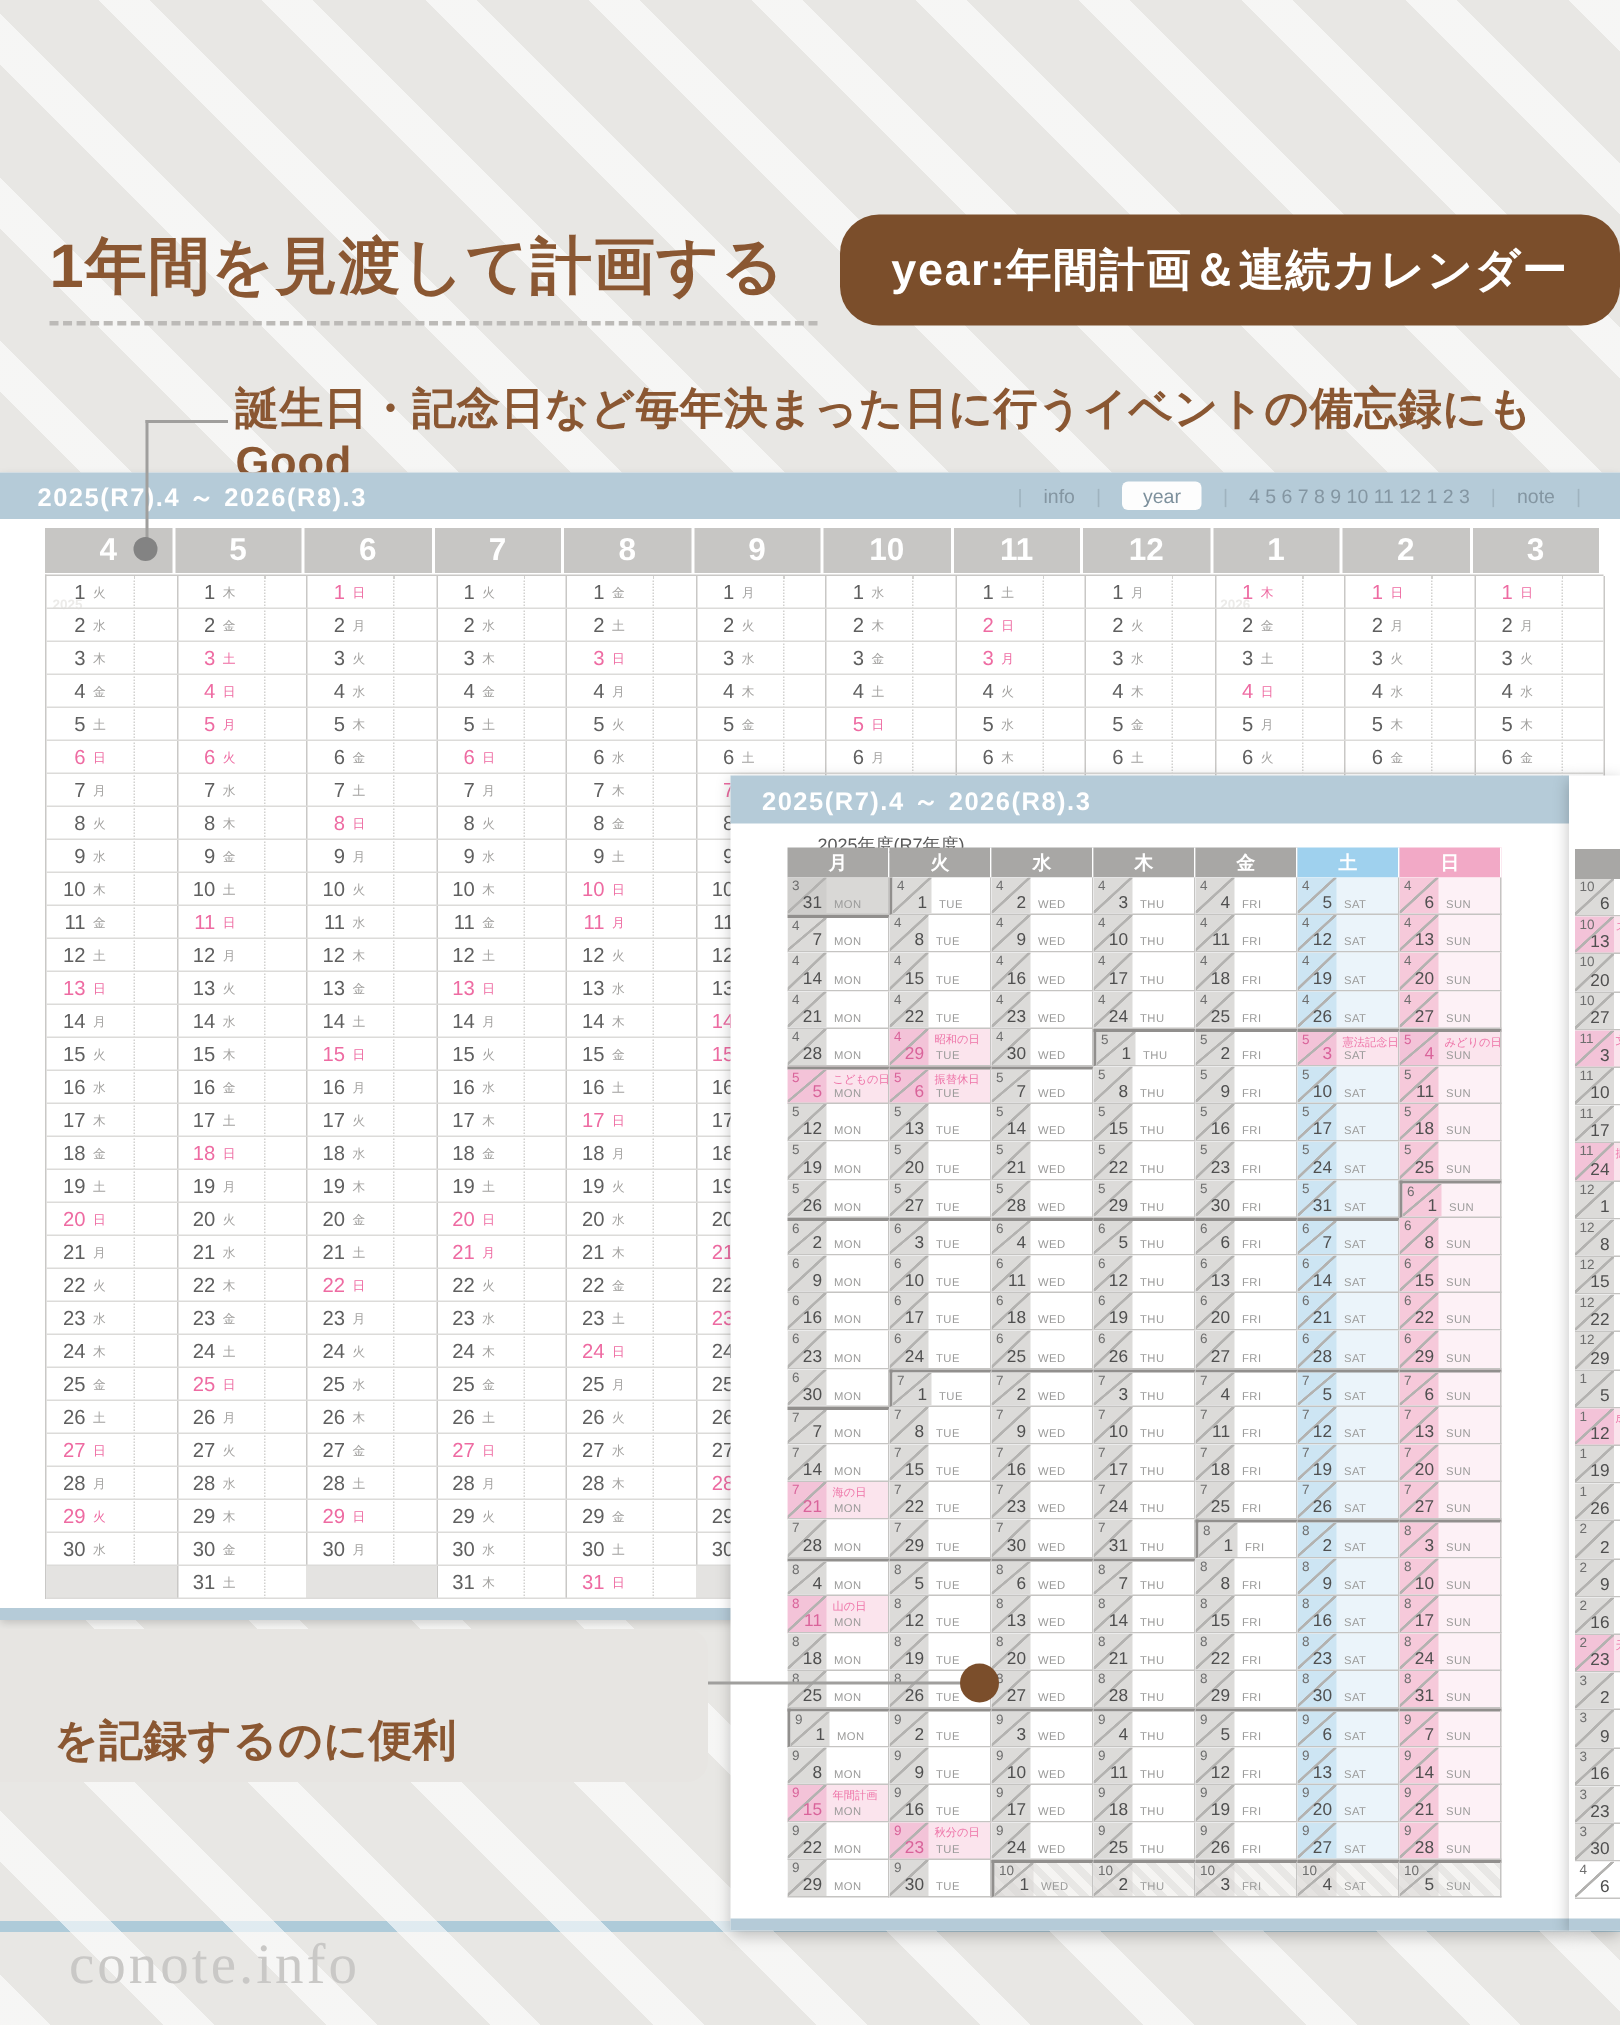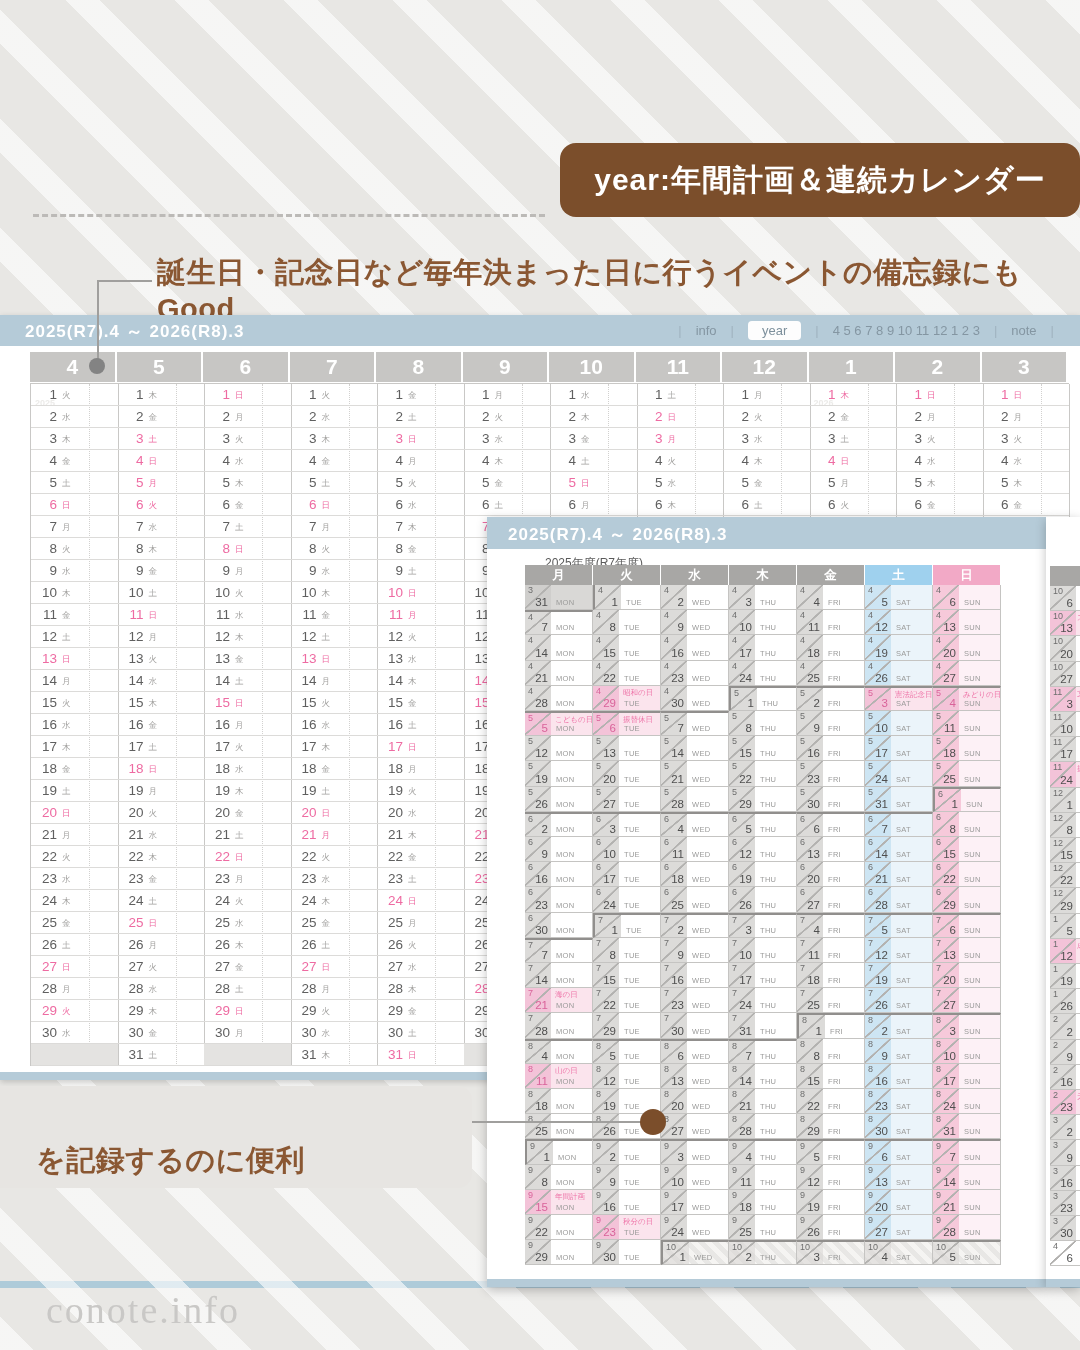--- a/index.html
+++ b/index.html
@@ -6,21 +6,21 @@
   body{font-family:"Liberation Sans",sans-serif;}
   #canvas{position:relative;width:1080px;height:1350px;overflow:hidden;
     background-color:#e8e7e4;
     background-image:
       repeating-linear-gradient(45deg, rgba(255,255,255,.62) 0 24px, rgba(255,255,255,0) 24px 77px),
       linear-gradient(to bottom, rgba(0,0,0,0) 1281px, #aecbd9 1281px, #aecbd9 1288px, rgba(0,0,0,0) 1288px);}
   .abs{position:absolute;}
   
   #main-title{left:33px;top:150px;font-size:41px;font-weight:600;color:#8a5732;letter-spacing:1px;}
   #title-dash{left:33px;top:214px;width:512px;height:0;border-bottom:3px dashed #bcbab7;}
-  #badge{left:560px;top:143px;width:520px;height:74px;background:#7b4e2b;border-radius:16px;
+  #badge{left:560px;top:143px;width:520px;height:74px;background:#7b4e2b;border-radius:26px;
          display:flex;align-items:center;justify-content:center;color:#fff;font-size:30px;font-weight:600;letter-spacing:1px;}
   #note-top{left:157px;top:253px;font-size:29px;font-weight:600;color:#8a5732;letter-spacing:.5px;}
   
   .cline{background:#a09f9d;}
   .cdot{border-radius:50%;}
   
   #year-page{left:0;top:315px;width:1080px;height:765px;background:#fff;box-shadow:0 2px 6px rgba(0,0,0,.18);}
   #year-bar{left:0;top:0;width:1080px;height:31px;background:#b5cbd8;}
   #year-bar-title{left:25px;top:5px;font-size:17px;font-weight:bold;color:#fff;letter-spacing:1px;}
   #year-tabs{right:26px;top:0;height:31px;display:flex;align-items:center;gap:14px;color:#8496a2;font-size:13px;}
@@ -73,20 +73,21 @@
   #note-bottom{left:0;top:1086px;width:472px;height:102px;background:#e7e5e2;border-radius:0 14px 14px 0;}
   #note-bottom .ln{position:absolute;left:36px;font-size:29px;font-weight:600;color:#8a5732;letter-spacing:.5px;}
   
   #watermark{left:46px;top:1288px;font-family:"Liberation Serif",serif;font-size:38px;color:#c9c8c6;letter-spacing:2px;}
 </style>
 </head>
 <body>
 
 <div id="canvas">
 
+  <div class="abs" id="main-title">1年間を見渡して計画する</div>
   <div class="abs" id="title-dash"></div>
   <div class="abs" id="badge">year:年間計画＆連続カレンダー</div>
   <div class="abs" id="note-top">誕生日・記念日など毎年決まった日に行うイベントの備忘録にも Good</div>
 
   <div class="abs" id="year-page">
     <div class="abs" id="year-bar">
       <div class="abs" id="year-bar-title">2025(R7).4 ～ 2026(R8).3</div>
       <div class="abs" id="year-tabs">
         <span class="sep">|</span>
         <span>info</span>

